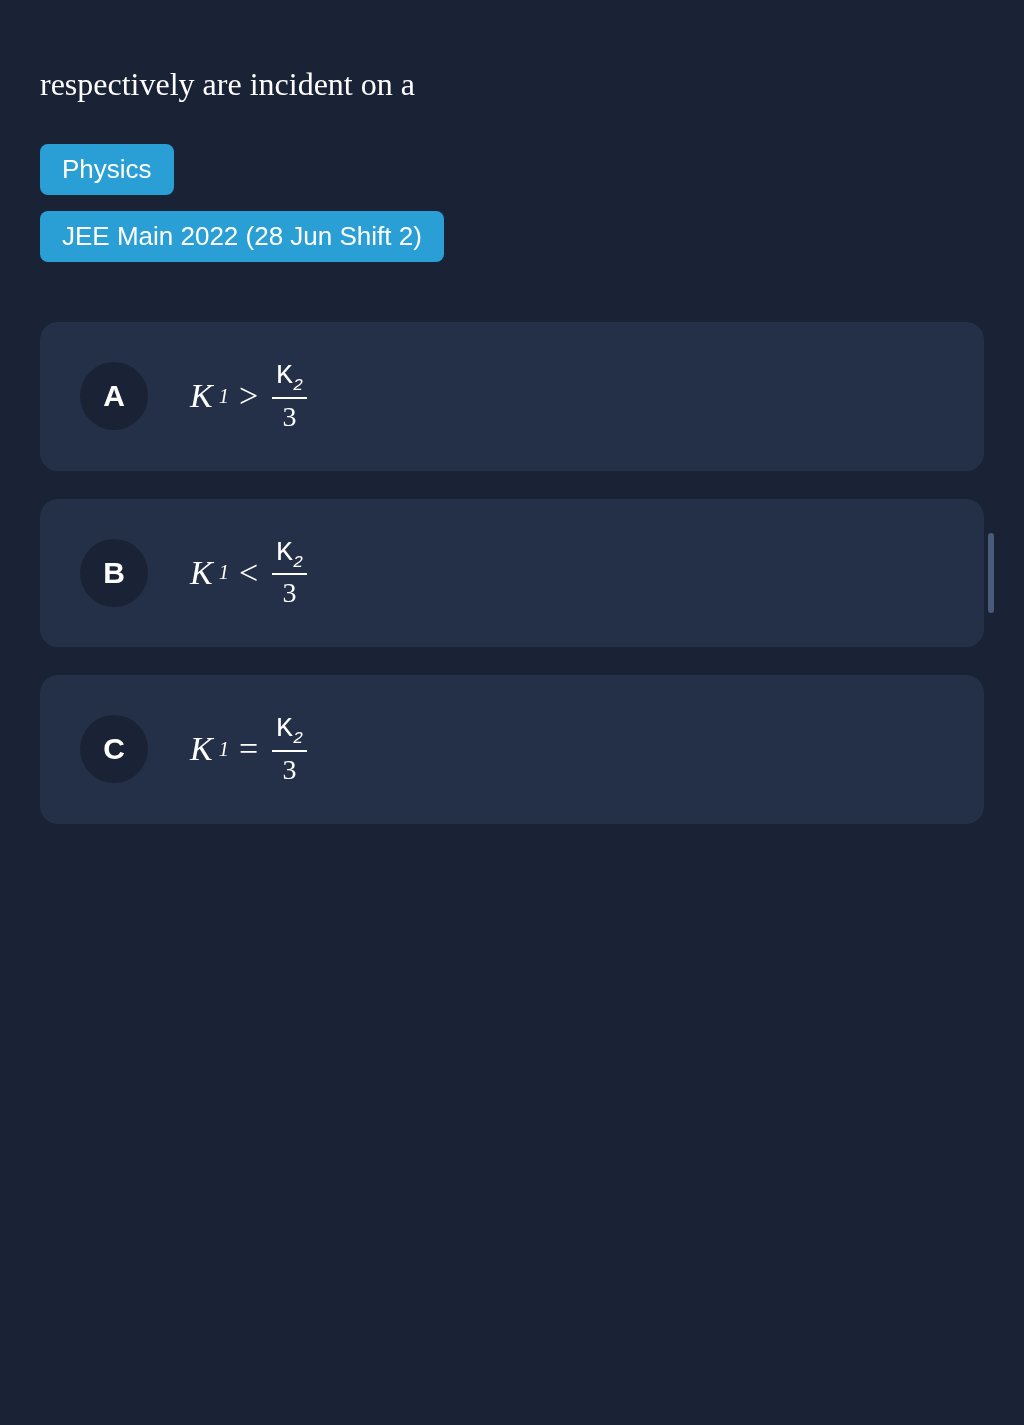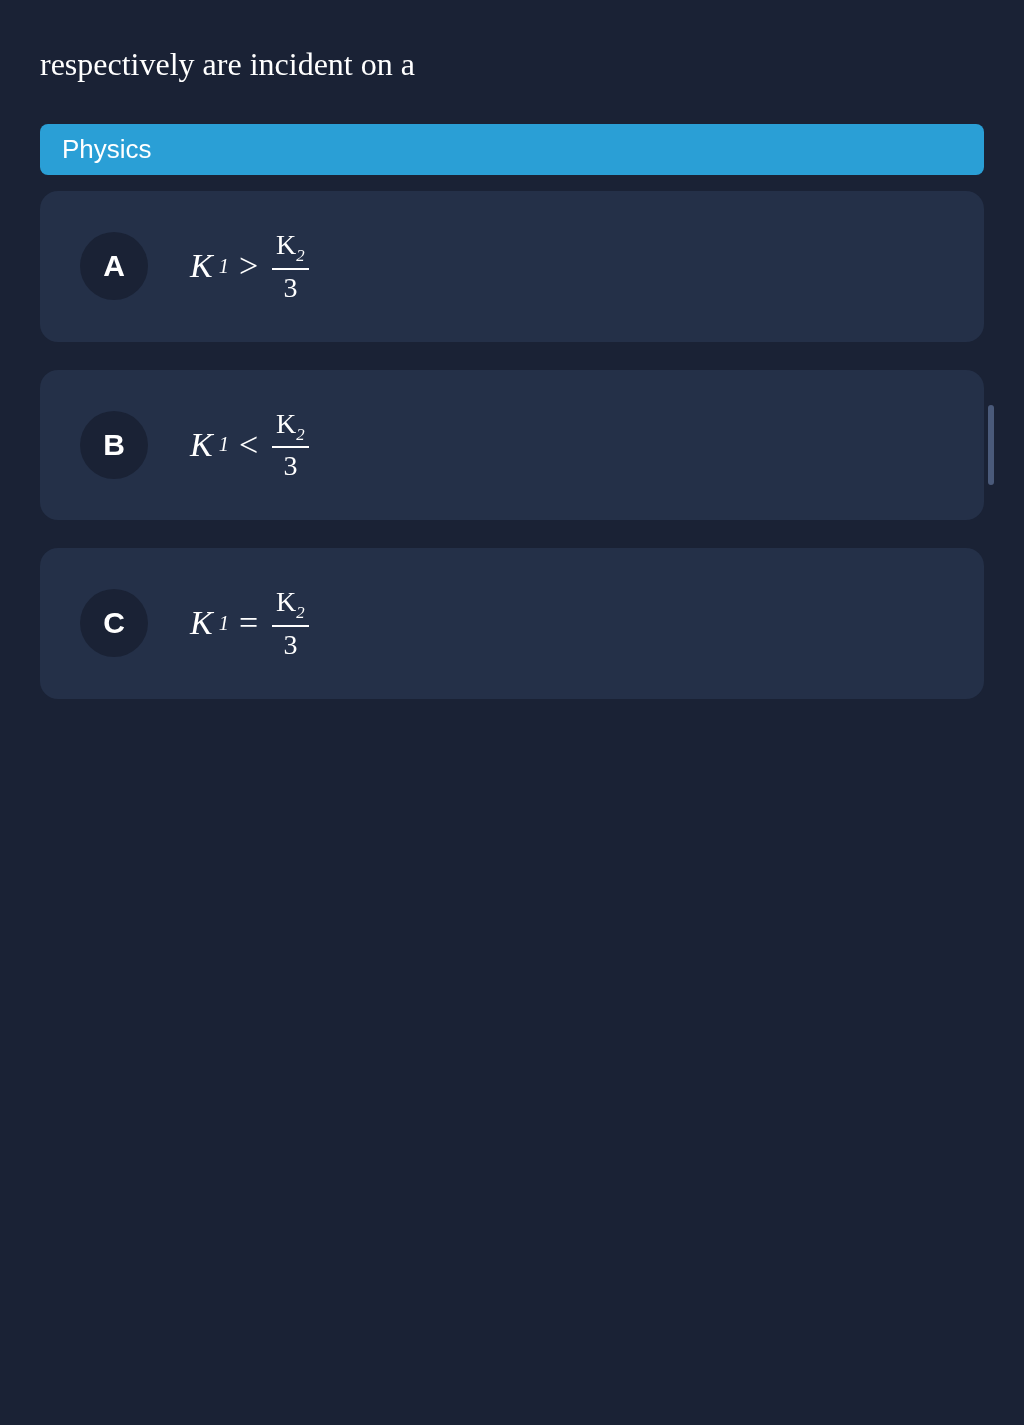--- a/index.html
+++ b/index.html
@@ -12,36 +12,36 @@
       background-color: #1a2235;
       color: #ffffff;
       font-family: 'Georgia', serif;
       width: 1024px;
       min-height: 1425px;
       overflow-x: hidden;
     }
 
     .page-container {
       padding: 40px 40px 60px 40px;
+      margin-top: 20px;
     }
 
     .question-text {
       font-size: 32px;
       line-height: 1.5;
       color: #ffffff;
       margin-bottom: 36px;
       font-family: 'Georgia', Times, serif;
     }
 
     .tags-container {
       display: flex;
       flex-wrap: wrap;
       gap: 12px;
       margin-bottom: 16px;
-      flex-direction: column;
     }
 
     .tag {
       background-color: #2a9fd6;
       color: #ffffff;
       padding: 10px 22px;
       border-radius: 8px;
       font-size: 26px;
       font-family: Arial, sans-serif;
       font-weight: 500;
@@ -90,20 +90,21 @@
       align-items: center;
       vertical-align: middle;
       margin: 0 4px;
     }
 
     .fraction .numerator {
       font-size: 28px;
       border-bottom: 2px solid #ffffff;
       padding-bottom: 2px;
       padding: 0 4px 2px 4px;
+      font-family: Liberation Mono, monospace;
     }
 
     .fraction .denominator {
       font-size: 28px;
       padding: 2px 4px 0 4px;
     }
 
     .scrollbar-indicator {
       position: absolute;
       right: -10px;
@@ -142,20 +143,23 @@
 <div class="page-container">
 
   <div class="question-text">
     <span>respectively are incident on a</span><br>
   </div>
 
   <div class="tags-container">
     <div class="tag">Physics</div>
   </div>
 
+  <div class="tags-container tag-row2">
+    <div class="tag">JEE Main 2022 (28 Jun Shift 2)</div>
+  </div>
 
   <div class="options-container">
 
     <div class="option-card">
       <div class="option-letter">A</div>
       <div class="option-text-wrapper">
         <span class="math-symbol">K</span>
           <sub style="font-style:italic;">1</sub>
         <span class="relation-symbol">&gt;</span>
         <span class="fraction">

